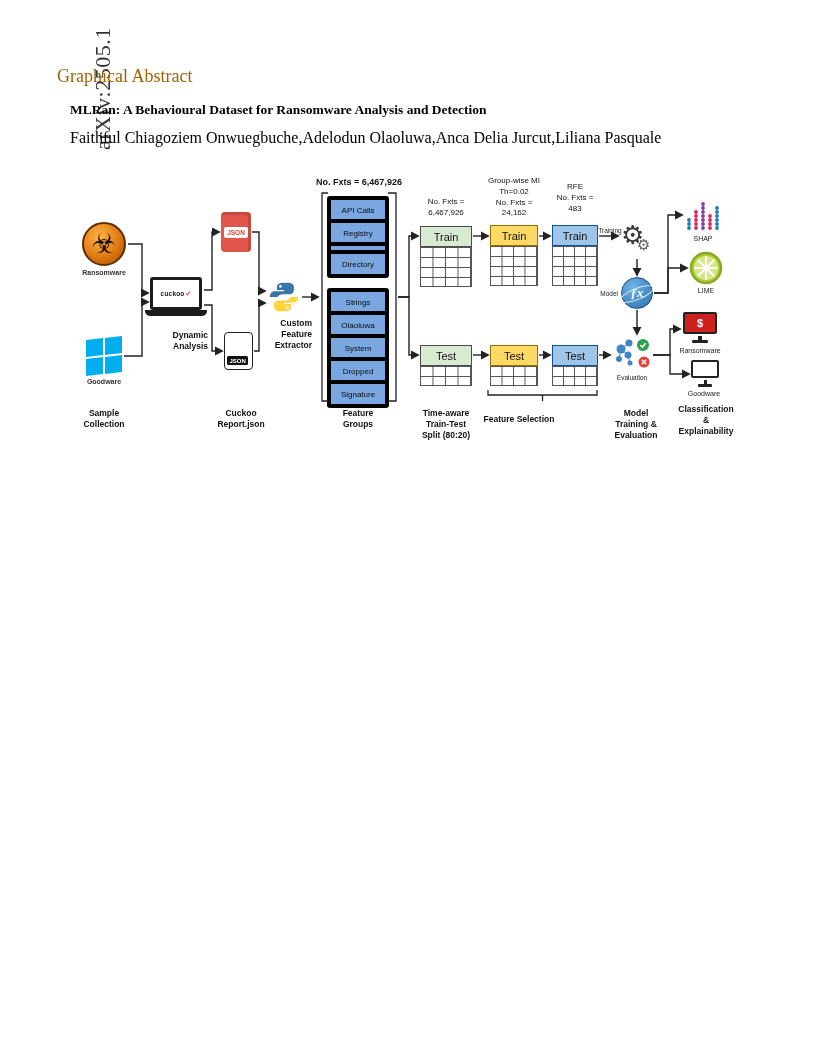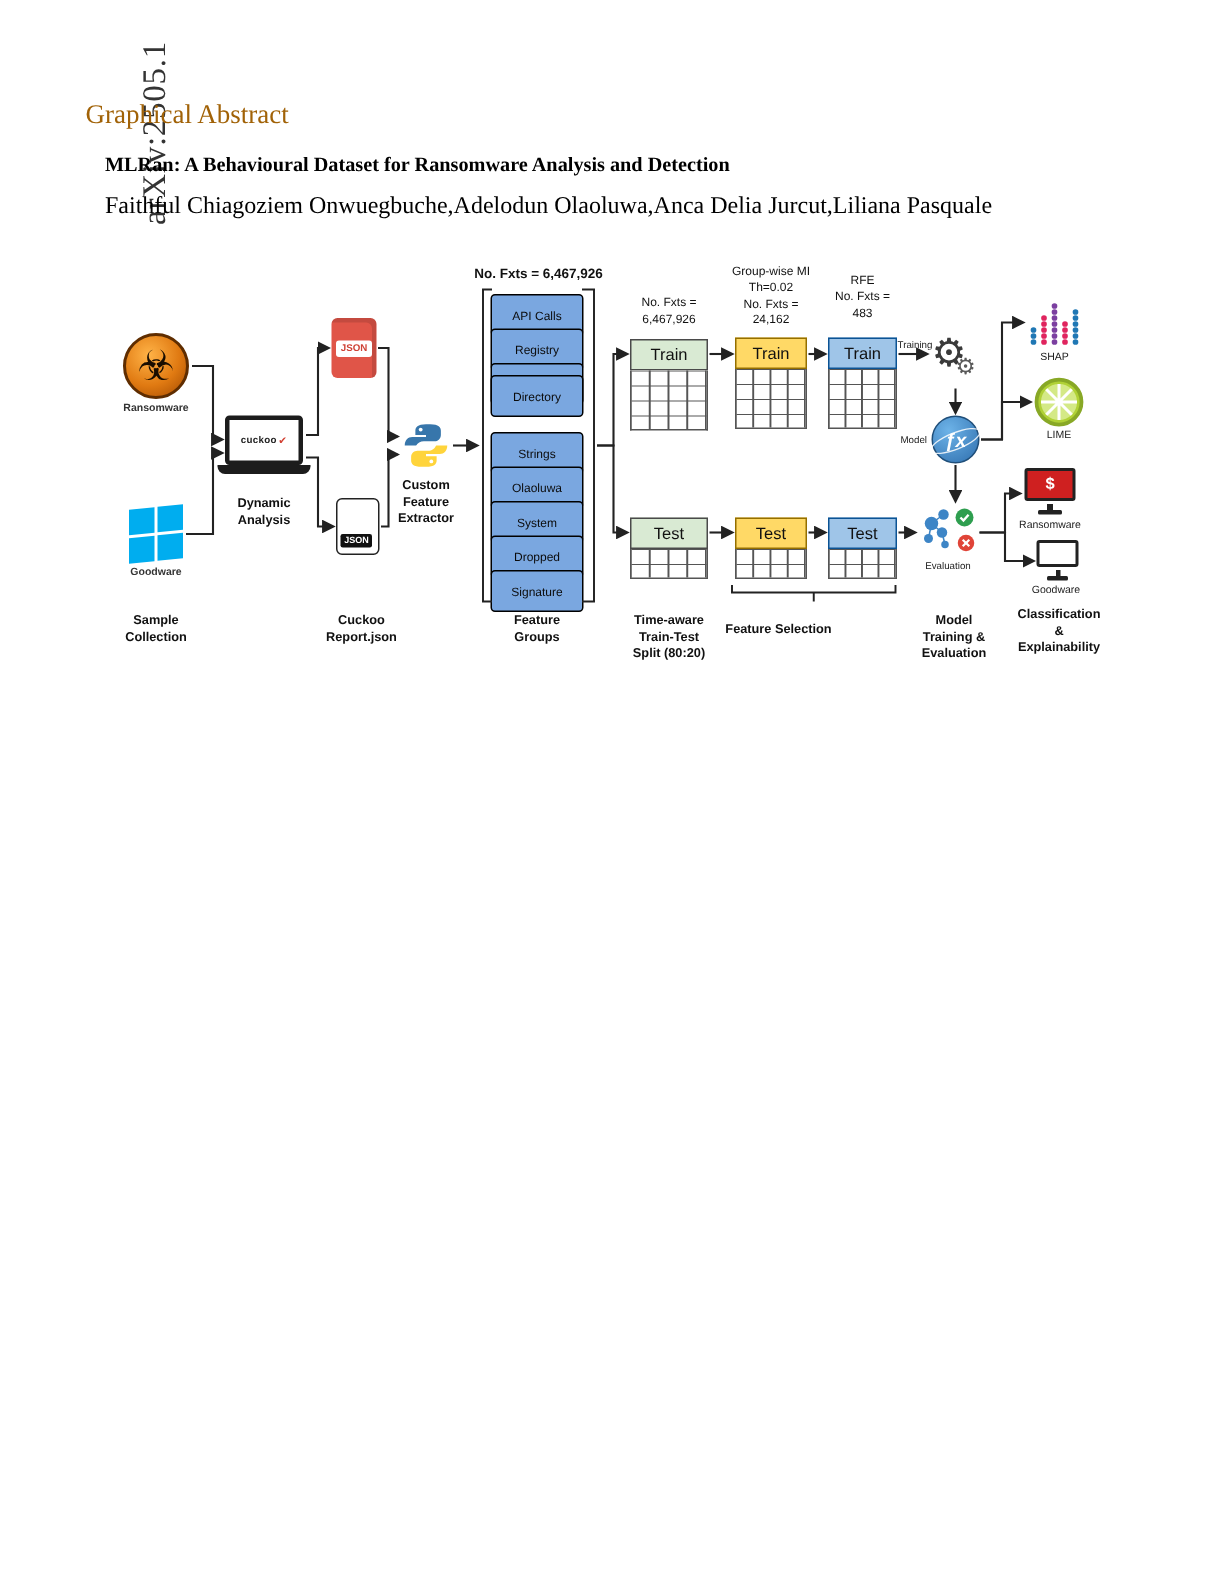--- a/index.html
+++ b/index.html
@@ -14,21 +14,21 @@
   .ptitle{position:absolute;left:70px;top:102px;font-family:"Liberation Serif",serif;font-size:13.5px;font-weight:700;color:#000}
   .pauthors{position:absolute;left:70px;top:129px;font-family:"Liberation Serif",serif;font-size:16px;color:#000}
 
   
   .stage{position:absolute;font-size:8.5px;font-weight:700;text-align:center;line-height:1.3;white-space:pre-line;color:#111}
   .cap{position:absolute;font-size:7px;font-weight:700;text-align:center;color:#333}
   .cap2{position:absolute;font-size:7px;font-weight:400;text-align:center;color:#222}
   .tiny{position:absolute;font-size:6.5px;font-weight:400;color:#222}
   .hdr{position:absolute;font-size:8px;text-align:center;line-height:1.35;white-space:pre-line;color:#111}
   .hdr.bold{font-size:9px;font-weight:700}
-  .blabel{position:absolute;font-size:8.5px;font-weight:700;text-align:center;color:#111;white-space:pre-line;line-height:1.3}
+  .blabel{position:absolute;font-size:8.5px;font-weight:700;text-align:right;color:#111;white-space:pre-line;line-height:1.3}
 
   
   .bio{position:absolute;width:44px;height:44px;border-radius:50%;
     background:radial-gradient(circle at 38% 32%,#ffb347,#e07a12 55%,#a34a00);
     border:2px solid #5f2d00;display:flex;align-items:center;justify-content:center}
   .bio span{font-size:28px;line-height:1;color:#180d00}
 
   .winlogo{position:absolute;width:36px;height:36px;display:grid;grid-template-columns:1fr 1fr;grid-template-rows:1fr 1fr;gap:2px;transform:skewY(-6deg)}
   .winlogo div{background:#00adef}
 
@@ -37,39 +37,39 @@
   .laptop-screen .brand{font-size:6.5px;font-weight:700;color:#222;letter-spacing:.2px}
   .laptop-screen .chk{font-size:7px;color:#d23f31;font-weight:700}
   .laptop-base{position:absolute;height:6px;background:#1c1c1c;border-radius:0 0 5px 5px}
 
   .jsonfile{position:absolute;border-radius:4px;display:flex;align-items:center;justify-content:center}
   .jsonfile.red{background:#e05548;box-shadow:inset -3px 3px 0 rgba(0,0,0,.12)}
   .jsonfile.red .badge{background:#fff;color:#cf4337;font-size:6.5px;font-weight:700;padding:2px 3px;border-radius:2px}
   .jsonfile.white{background:#fff;border:1.5px solid #222;align-items:flex-end;justify-content:flex-start}
   .jsonfile.white .badge{background:#111;color:#fff;font-size:6px;font-weight:700;padding:1.5px 2.5px;border-radius:1.5px;margin:0 0 4px 2px}
 
-  .fbox{position:absolute;left:327px;width:62px;height:28px;background:#7aa7e0;border:1px solid #000000;border-radius:3px;
+  .fbox{position:absolute;left:327px;width:62px;height:28px;background:#7aa7e0;border:4px solid #000000;border-radius:3px;
     display:flex;align-items:center;justify-content:center;font-size:8px;color:#0b0b0b}
 
   .tblwrap{position:absolute}
   .thead{height:21px;display:flex;align-items:center;justify-content:center;font-size:11px;color:#111;border:1.5px solid #4a4a4a}
   .thead.green{background:#d9ead3;border-color:#4a4a4a}
   .thead.yellow{background:#ffd966;border-color:#946f00}
   .thead.blue{background:#9fc5e8;border-color:#0b5394}
   .tgrid{border:1px solid #555;border-top:none;background-color:#fff;
     background-image:linear-gradient(to right,#555 1px,transparent 1px),linear-gradient(to bottom,#555 1px,transparent 1px);
     background-size:25% 10px;background-position:-1px 0}
 
   .gearbox{position:absolute;width:34px;height:34px}
   .gearbox .g1{position:absolute;left:1px;top:-2px;font-size:26px;color:#3a3a3a;line-height:1}
   .gearbox .g2{position:absolute;left:17px;top:13px;font-size:15px;color:#5a5a5a;line-height:1}
 
   .fxcircle{position:absolute;width:32px;height:32px;border-radius:50%;border:1px solid #1f4e79;
     background:radial-gradient(circle at 35% 30%,#6db3e8,#2f6fae);display:flex;align-items:center;justify-content:center}
-  .fxcircle .fx{font-family:Liberation Sans, sans-serif;font-style:italic;font-weight:700;font-size:13px;color:#fff}
+  .fxcircle .fx{font-family:Liberation Serif, serif;font-style:italic;font-weight:700;font-size:13px;color:#fff}
   .fxcircle .orbit{position:absolute;left:-3px;top:10px;width:36px;height:12px;border:1px solid rgba(255,255,255,.85);border-radius:50%;transform:rotate(-22deg)}
 
   .pc-screen{position:absolute;width:34px;height:22px;border:2px solid #222;border-radius:2px;background:#cf2020;
     display:flex;align-items:center;justify-content:center;font-weight:700;font-size:11px;color:#fff}
   .pc-stand{position:absolute;width:4px;height:4px;background:#222}
   .pc-base{position:absolute;width:16px;height:2.5px;background:#222;border-radius:1px}
 
   .mon-screen{position:absolute;width:28px;height:18px;border:2px solid #222;border-radius:2px;background:#fff}
   .mon-stand{position:absolute;width:3px;height:4px;background:#222}
   .mon-base{position:absolute;width:14px;height:2.5px;background:#222;border-radius:1px}

